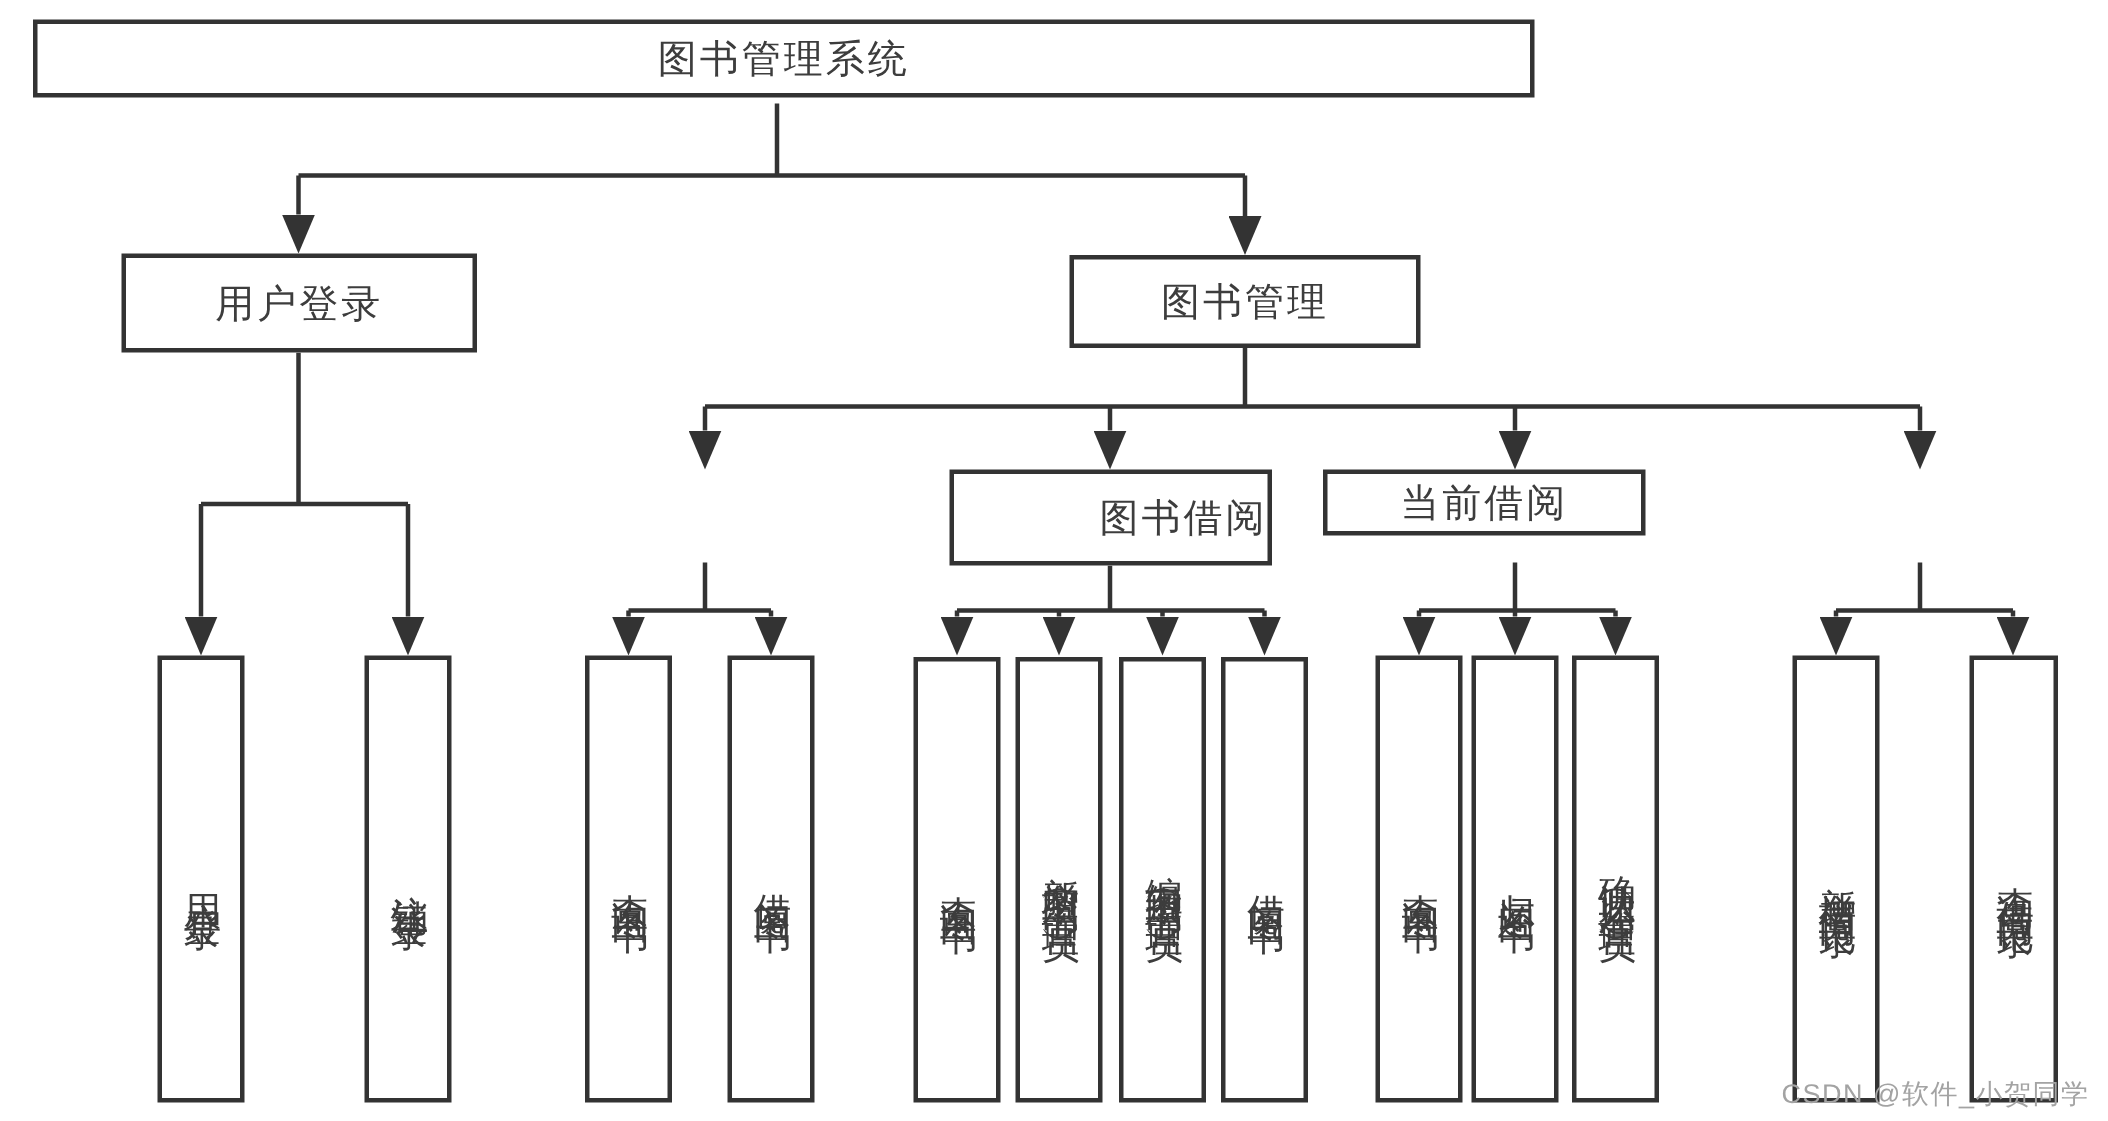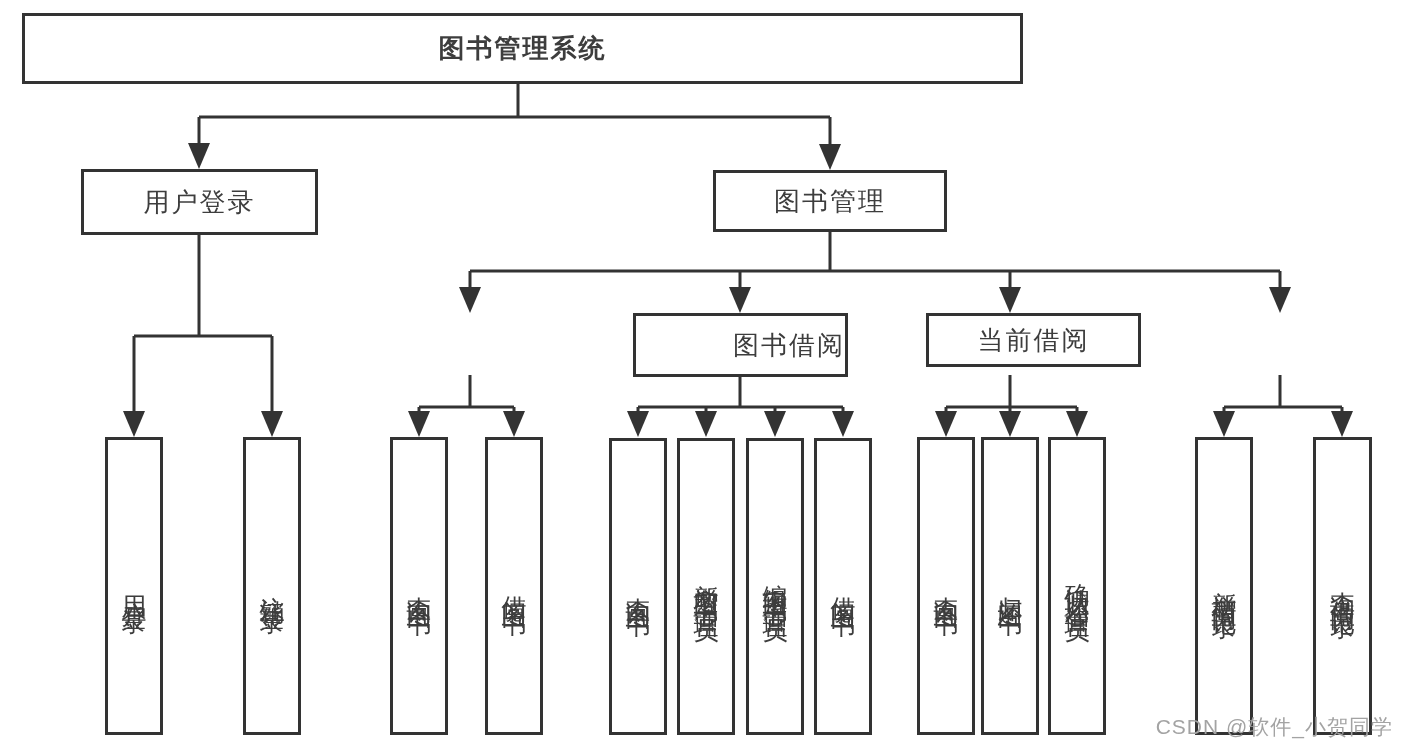--- a/index.html
+++ b/index.html
@@ -31,21 +31,21 @@
     text-orientation: mixed;
     font-size: 25px;
     letter-spacing: 5px;
     line-height: 1;
   }
   .watermark {
     position: absolute;
     z-index: 3;
     right: 12px;
     bottom: 6px;
-    font-size: 21px;
+    font-size: 18px;
     letter-spacing: 1px;
     color: var(--wm, #a3a3a3);
     white-space: nowrap;
   }
 </style>
 </head>
 <body>
 
 <div class="canvas">
 
@@ -97,35 +97,35 @@
       <path d="M1077,407 V411" marker-end="url(#arrow)"></path>
     </g>
 
     <g>
       <path d="M1280,375 V407 M1224,407 H1342"></path>
       <path d="M1224,407 V411" marker-end="url(#arrow)"></path>
       <path d="M1342,407 V411" marker-end="url(#arrow)"></path>
     </g>
   </svg>
 
-  <div class="node box-h" style="left:22px; top:13px; width:1001px; height:71px;font-weight:bold;">
+  <div class="node box-h" style="left:22px; top:13px; width:1001px; height:52px;">
     <span class="lbl">图书管理系统</span>
   </div>
 
   <div class="node box-h" style="left:81px; top:169px; width:237px; height:66px;">
     <span class="lbl">用户登录</span>
   </div>
   <div class="node box-h" style="left:713px; top:170px; width:234px; height:62px;">
     <span class="lbl">图书管理</span>
   </div>
 
   <div class="node box-h" style="left:633px; top:313px; width:215px; height:64px;justify-content:flex-end;">
     <span class="lbl">图书借阅</span>
   </div>
-  <div class="node box-h" style="left:926px; top:313px; width:215px; height:54px;">
+  <div class="node box-h" style="left:882px; top:313px; width:215px; height:44px;">
     <span class="lbl">当前借阅</span>
   </div>
 
   <div class="node box-v" style="left:105px; top:437px; width:58px; height:298px;">
     <span class="lbl">用户登录</span>
   </div>
   <div class="node box-v" style="left:243px; top:437px; width:58px; height:298px;">
     <span class="lbl">注销登录</span>
   </div>
 

